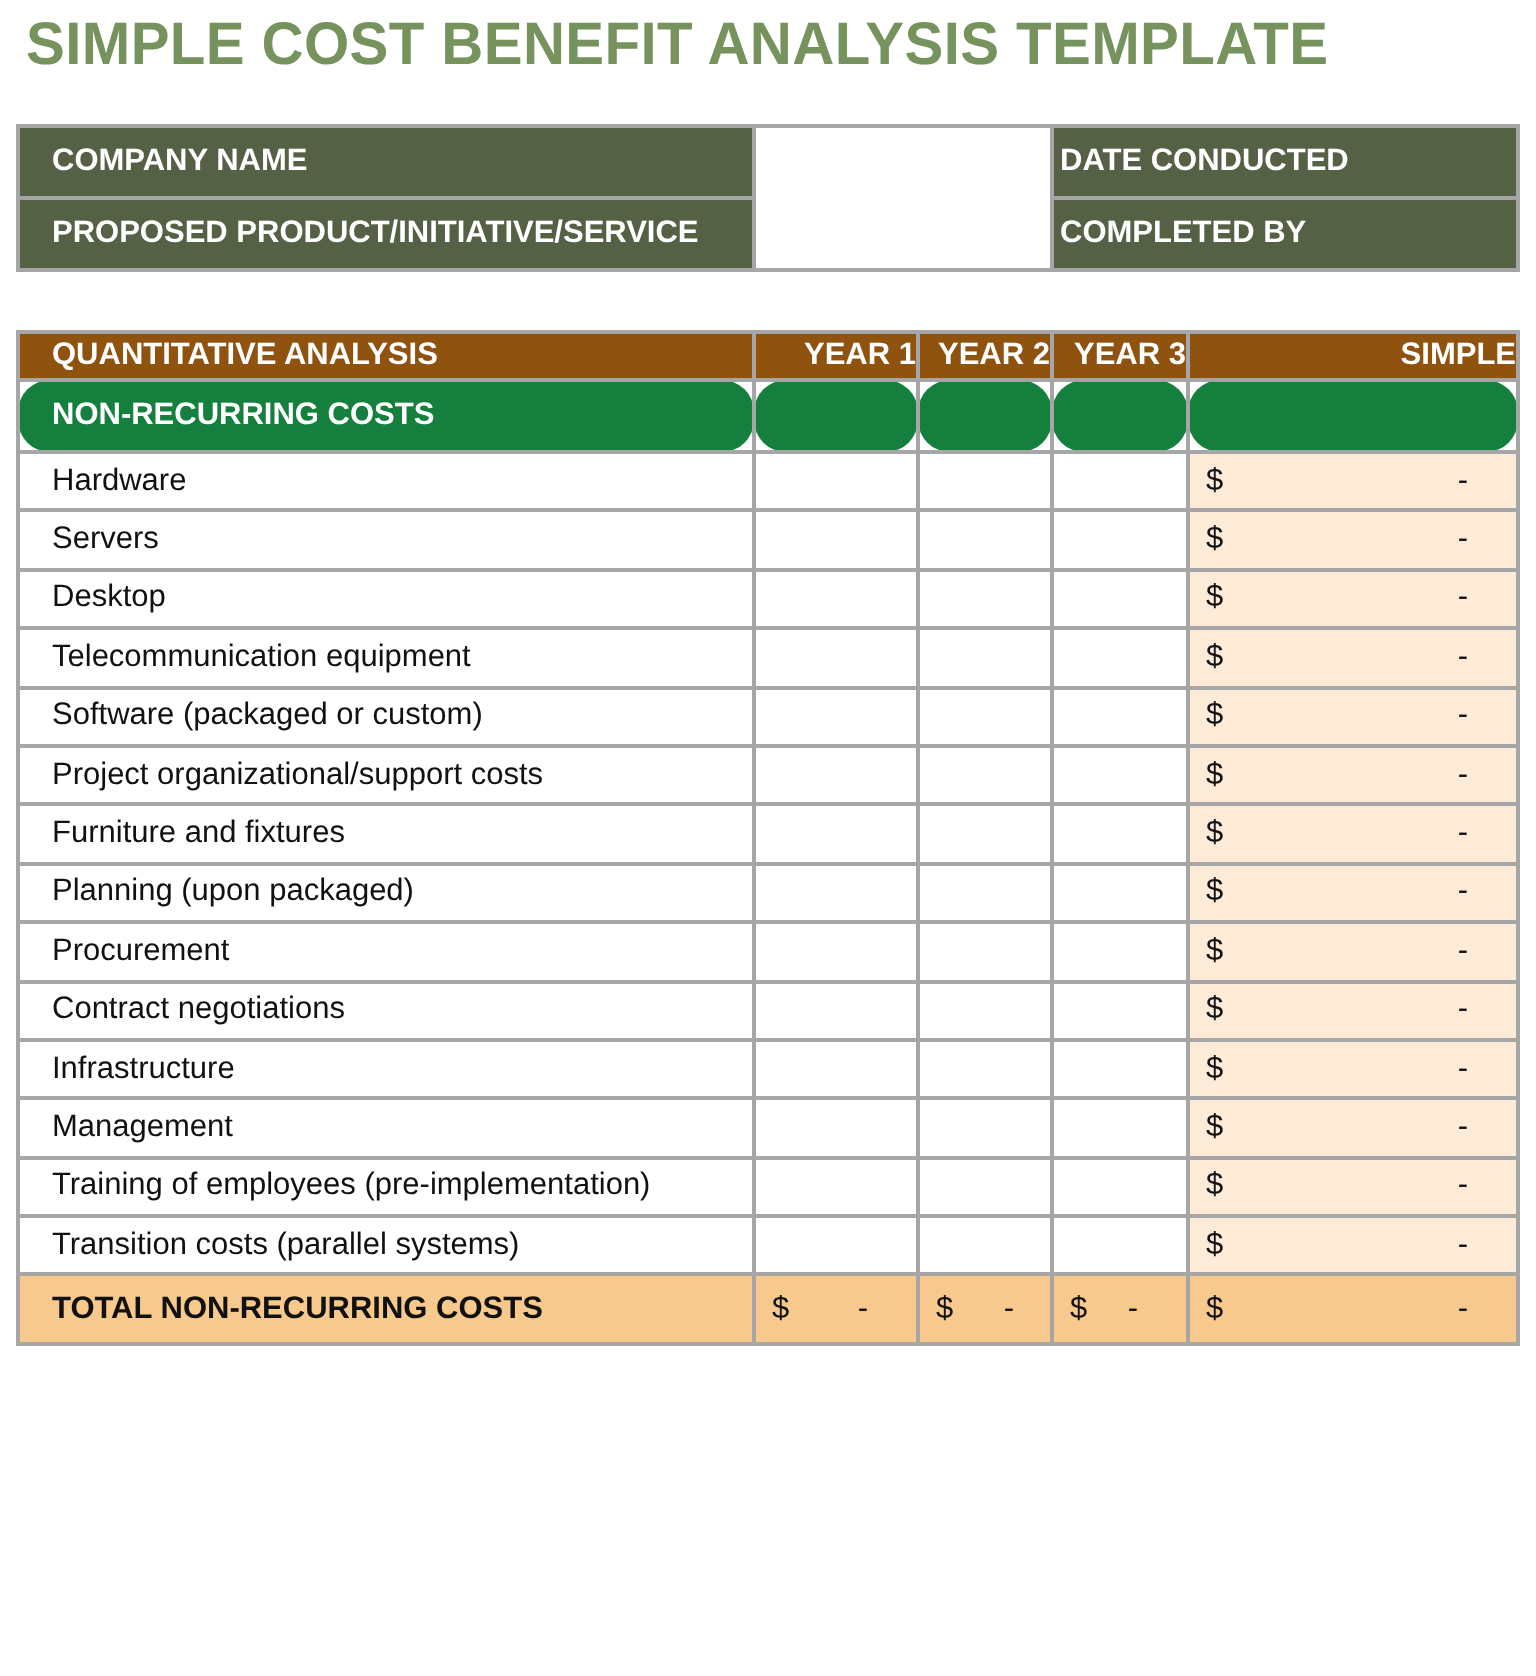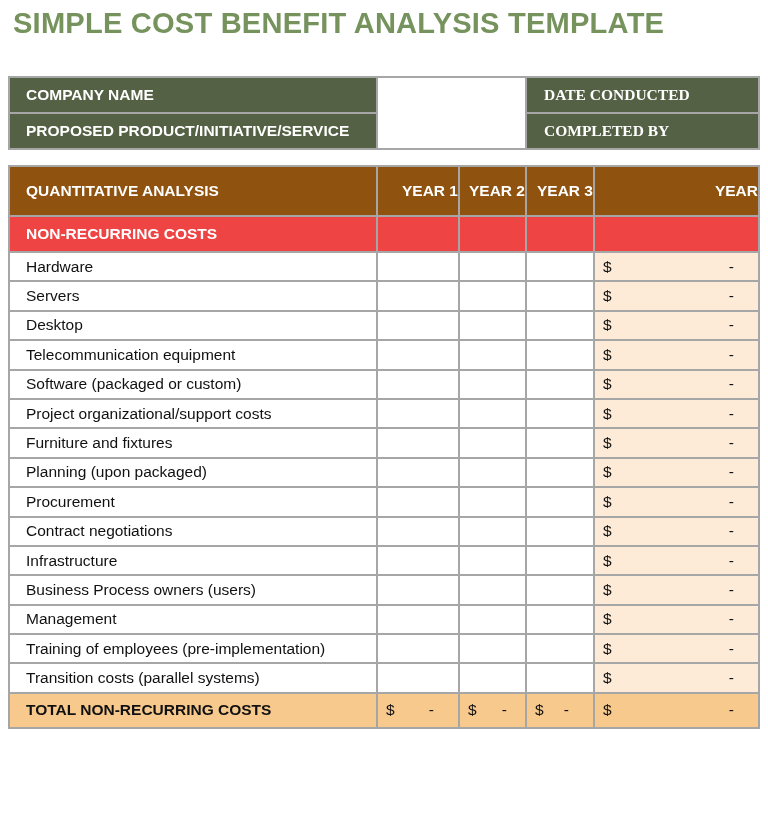--- a/index.html
+++ b/index.html
@@ -2,31 +2,31 @@
 <html><head>
 <meta charset="utf-8">
 <style>
   html, body { margin: 0; padding: 0; background: #ffffff; }
   body { width: 768px; height: 838px; overflow: hidden; font-family: "Liberation Sans", sans-serif; position: relative; }
   .title { position: absolute; left: 13px; top: 6px; font-size: 30px; font-weight: bold; color: #76935d; letter-spacing: 0.2px; white-space: nowrap; transform: scaleX(0.97); transform-origin: left; }
 
   table { border-collapse: collapse; position: absolute; table-layout: fixed; }
   td { border: 2px solid #a6a6a6; padding: 0; box-sizing: border-box; }
 
-  .info { left: 8px; top: 76px; width: 750px; }
+  .info { left: 8px; top: 62px; width: 750px; }
   .info td { height: 36px; font-size: 15.5px; font-weight: bold; color: #ffffff; }
   .info .g { background: #546144; }
   .info .lbl { padding-left: 16px; }
-  .info .lbl2 { padding-left: 17px; font-family: Liberation Serif, serif; }
+  .info .lbl2 { padding-left: 3px; }
   .info .blank { background: #ffffff; }
 
   .main { left: 8px; top: 165px; width: 750px; }
   .main td { height: 29.4px; font-size: 15.5px; }
-  .hdr td { background: #8f520f; color: #ffffff; font-weight: bold; height: 50px; }
-  .sec td { background: #ef4444; color: #ffffff; font-weight: bold; height: 36px; }
+  .hdr td { background: #8f520f; color: #ffffff; font-weight: bold; height: 24px; }
+  .sec td { background: #15803d; color: #ffffff; font-weight: bold; height: 36px; border-radius: 16px; }
   .row td { background: #ffffff; color: #111; }
   .row td.tot { background: #fdebd8; }
   .foot td { background: #f7c98d; color: #111; font-weight: bold; height: 35px; }
   .pl { padding-left: 16px; }
   .c { text-align: right; }
   .money { display: flex; justify-content: space-between; padding: 0 24px 0 8px; font-weight: normal; }
   .money.sm { padding: 0 24px 0 8px; }
 </style>
 </head>
 <body>
@@ -59,21 +59,21 @@
       <col style="width:67px">
       <col style="width:68px">
       <col style="width:165px">
     </colgroup>
   <tbody>
       <tr class="hdr">
     <td class="pl">QUANTITATIVE ANALYSIS</td>
     <td class="c">YEAR 1</td>
     <td class="c">YEAR 2</td>
     <td class="c">YEAR 3</td>
-    <td class="c">YEAR</td>
+    <td class="c">SIMPLE</td>
   </tr>
   <tr class="sec">
     <td class="pl">NON-RECURRING COSTS</td>
     <td></td>
     <td></td>
     <td></td>
     <td></td>
   </tr>
   </tbody>
     <tbody id="rows">
@@ -192,32 +192,20 @@
         <td></td>
         <td class="tot">
           <div class="money">
             <span>$</span>
             <span>-</span>
           </div>
         </td>
       </tr>
       <tr class="row">
         <td class="pl">Infrastructure</td>
-        <td></td>
-        <td></td>
-        <td></td>
-        <td class="tot">
-          <div class="money">
-            <span>$</span>
-            <span>-</span>
-          </div>
-        </td>
-      </tr>
-      <tr class="row">
-        <td class="pl">Business Process owners (users)</td>
         <td></td>
         <td></td>
         <td></td>
         <td class="tot">
           <div class="money">
             <span>$</span>
             <span>-</span>
           </div>
         </td>
       </tr>

